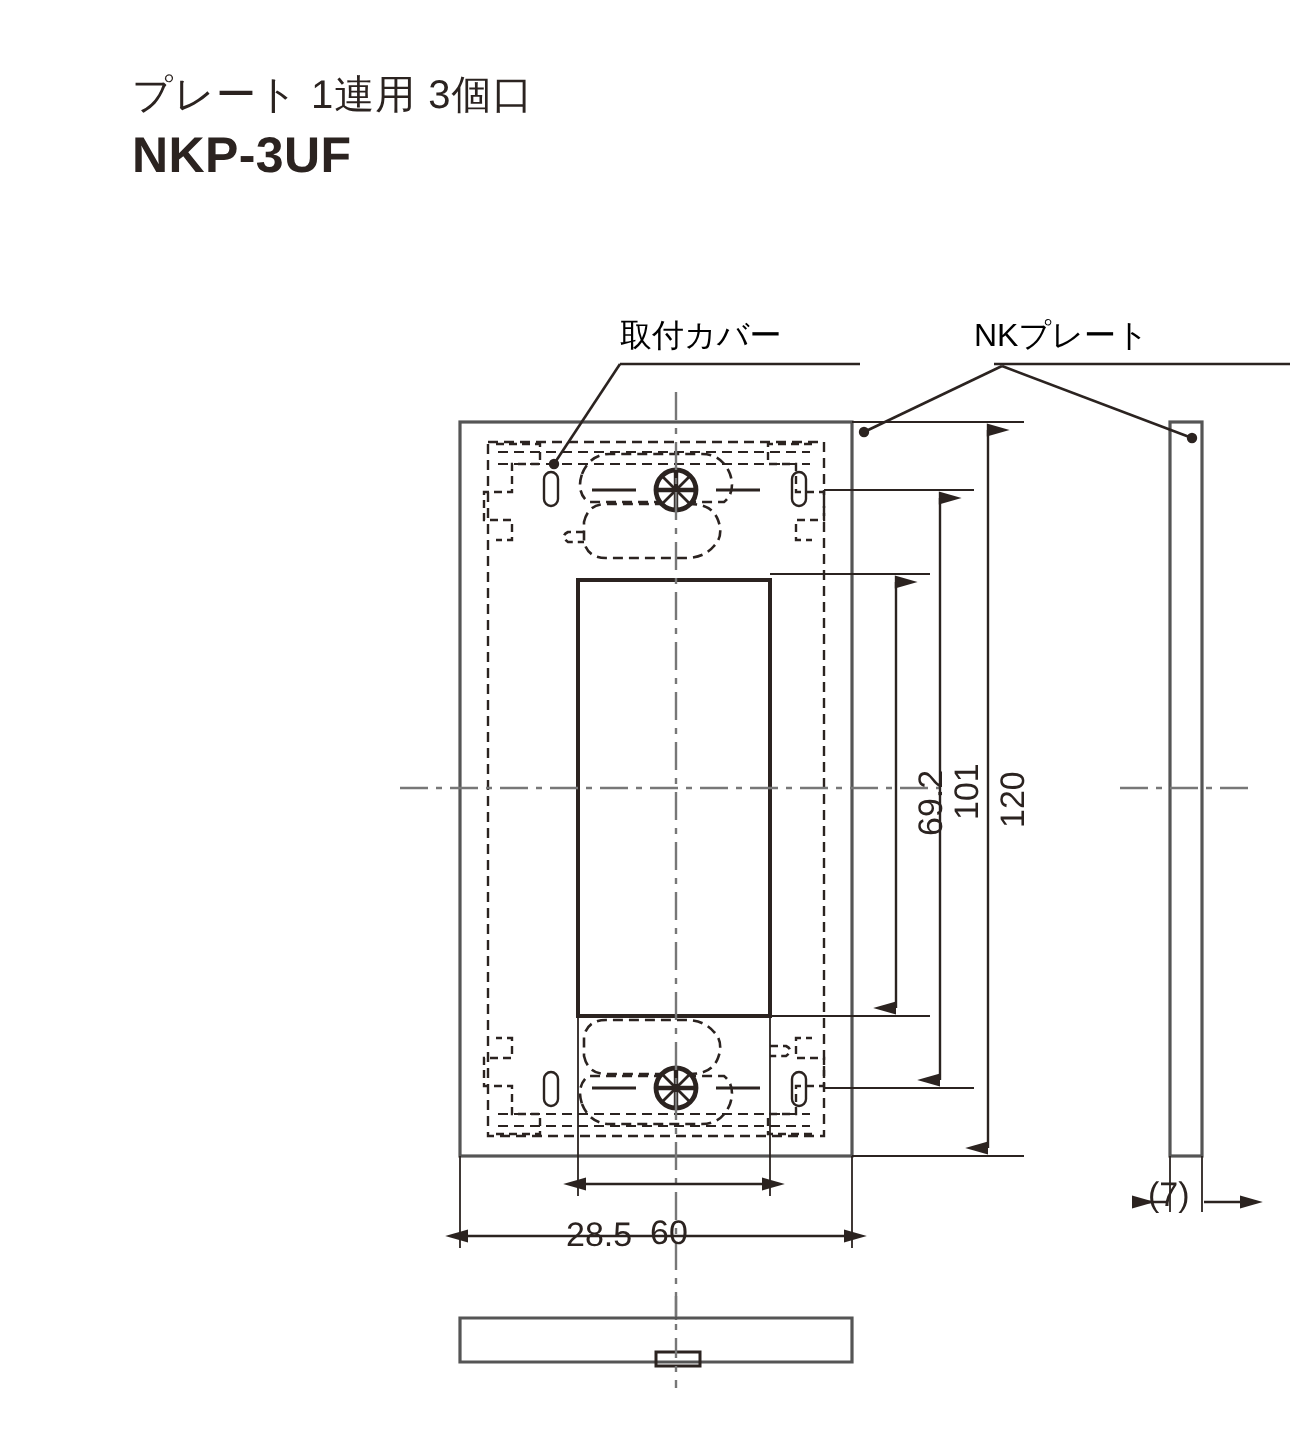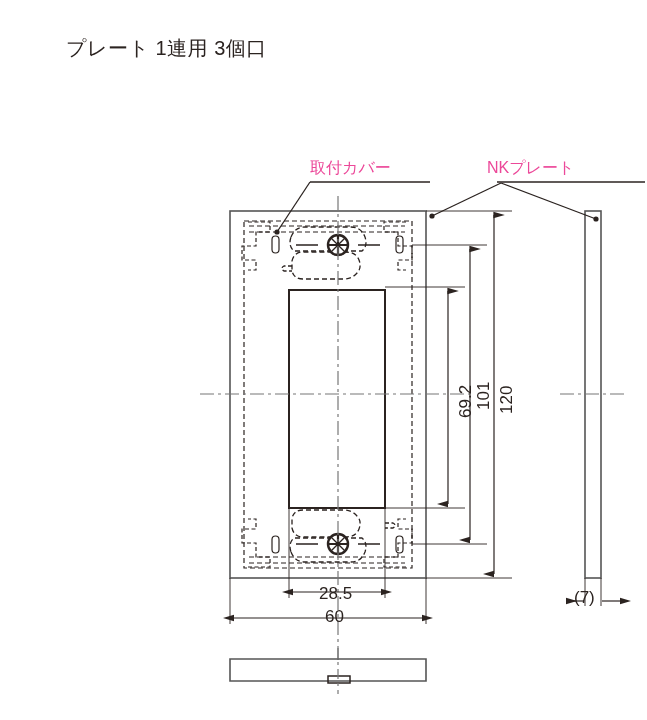--- a/index.html
+++ b/index.html
@@ -5,37 +5,38 @@
   html,body{margin:0;padding:0;background:#ffffff;}
   body{
     width:647px;height:720px;position:relative;overflow:hidden;
     font-family:"Liberation Sans","DejaVu Sans",sans-serif;
     color:#2b2320;
   }
   #title-block{position:absolute;left:22px;top:36px;margin-left:44px;}
   #product-category{font-size:20px;letter-spacing:.5px;line-height:1.25;color:#2b2320;font-weight:400;}
   #product-code{font-size:25px;font-weight:bold;letter-spacing:.2px;line-height:1.25;margin-top:2px;color:#2b2320;}
   #drawing-area{position:absolute;left:0;top:0;width:647px;height:720px;}
-  .ann-label{position:absolute;font-size:16px;color:#ec4899;white-space:nowrap;}
+  .ann-label{position:absolute;font-size:16px;color:#000000;white-space:nowrap;}
   #label-cover{left:310px;top:158px;}
   #label-nkplate{left:487px;top:158px;}
   .dim-text{position:absolute;font-size:17px;color:#2b2320;white-space:nowrap;}
   .dim-vert{transform:rotate(-90deg);transform-origin:left top;}
   #dim-69{left:456px;top:418px;}
   #dim-101{left:474px;top:410px;}
   #dim-120{left:497px;top:414px;}
-  #dim-285{left:283px;top:584px;margin-left:36px;}
+  #dim-285{left:283px;top:608px;}
   #dim-70{left:325px;top:607px;}
   #dim-7{left:574px;top:588px;}
 </style>
 </head>
 <body>
 
 <div id="title-block">
   <div id="product-category">プレート 1連用 3個口</div>
+  <div id="product-code">NKP-3UF</div>
 </div>
 
 <div id="drawing-area">
   <svg width="647" height="720" viewBox="0 0 647 720">
     <defs>
       <marker id="ar-up" markerWidth="8" markerHeight="10" refX="3" refY="9" orient="auto">
         <path d="M3,0 L0.3,9.5 L5.7,9.5 Z" fill="#2b2320"></path>
       </marker>
       <marker id="ar-dn" markerWidth="8" markerHeight="10" refX="3" refY="0.5" orient="auto">
         <path d="M3,10 L0.3,0.5 L5.7,0.5 Z" fill="#2b2320"></path>

